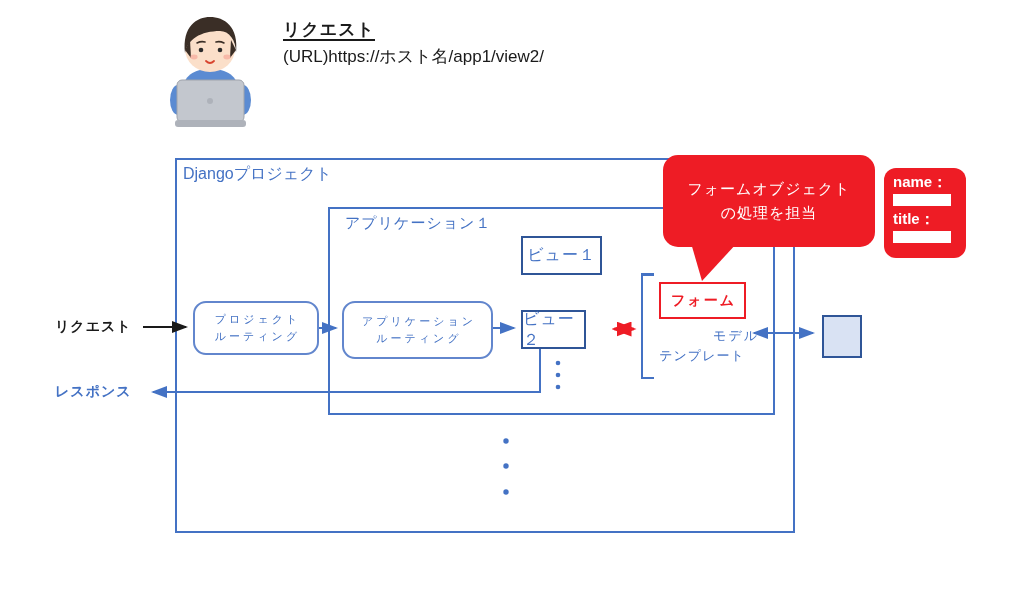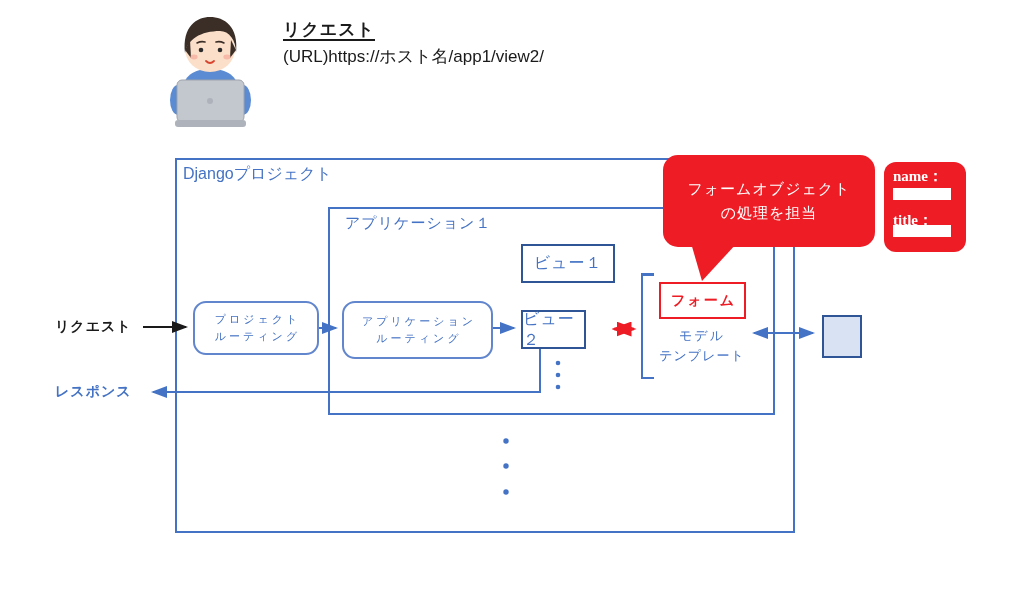--- a/index.html
+++ b/index.html
@@ -43,31 +43,31 @@
     background: #fff; z-index: 3; text-indent: 3px;
   }
   #routing1 { left: 193px; top: 301px; width: 126px; height: 54px; }
   #routing2 { left: 342px; top: 301px; width: 151px; height: 58px; }
 
   .view-box {
     border: 2px solid #2F5597; background: #fff;
     display: flex; align-items: center; justify-content: center;
     color: #4472C4; font-size: 16px; letter-spacing: 1px; z-index: 3;
   }
-  #view1 { left: 521px; top: 244px; width: 94px; height: 39px; }
+  #view1 { left: 521px; top: 236px; width: 81px; height: 39px; }
   #view2 { left: 521px; top: 310px; width: 65px; height: 39px; }
 
   #form-node {
     left: 659px; top: 282px; width: 87px; height: 37px;
     border: 2px solid #EE1C25; background: #fff;
     display: flex; align-items: center; justify-content: center;
     color: #EE1C25; font-size: 14px; font-weight: bold; letter-spacing: 2px;
     z-index: 6; text-indent: 2px;
   }
-  .model-label    { left: 645px; top: 327px; width: 114px; text-align: center;
+  .model-label    { left: 645px; top: 327px; width: 114px; text-align: right;
                     color: #4472C4; font-size: 13px; letter-spacing: 2px; z-index: 3; }
   .template-label { left: 645px; top: 347px; width: 114px; text-align: center;
                     color: #4472C4; font-size: 13px; letter-spacing: 1px; z-index: 3; }
 
   .bracket {
     left: 641px; top: 273px; width: 12px; height: 106px;
     border-left: 2.5px solid #4472C4; z-index: 3;
   }
   .bracket::before, .bracket::after {
     content: ""; position: absolute; left: 0; width: 11px; height: 2.5px; background: #4472C4;
@@ -91,27 +91,27 @@
     left: 663px; top: 155px; width: 212px; height: 92px;
     background: #EE1C25; border-radius: 15px; z-index: 10;
     display: flex; flex-direction: column; align-items: center; justify-content: center;
     color: #ffffff; font-size: 15px; letter-spacing: 1px; line-height: 1.6;
     text-align: center;
   }
   .callout-tail { position: absolute; left: 663px; top: 243px; width: 80px; height: 40px; z-index: 9; }
 
   
   .fields-box {
-    left: 884px; top: 162px; width: 82px; height: 90px;
-    background: #EE1C25; border-radius: 12px; z-index: 10; font-family: Liberation Serif, serif;
+    left: 884px; top: 168px; width: 82px; height: 90px;
+    background: #EE1C25; border-radius: 12px; z-index: 10;
   }
   .fields-box .f-label { position: absolute; left: 9px; color: #fff;
                          font-size: 15px; font-weight: bold; }
   #name-label  { top: 5px; }
-  #title-label { top: 42px; margin-top: 7px; }
+  #title-label { top: 42px; }
   .f-rect { position: absolute; left: 9px; width: 58px; height: 12px; background: #ffffff; }
   #name-rect  { top: 26px; }
   #title-rect { top: 63px; }
 
   
   #arrows { left: 0; top: 0; width: 1024px; height: 601px; z-index: 5; pointer-events: none; }
 </style>
 </head>
 <body>
 

